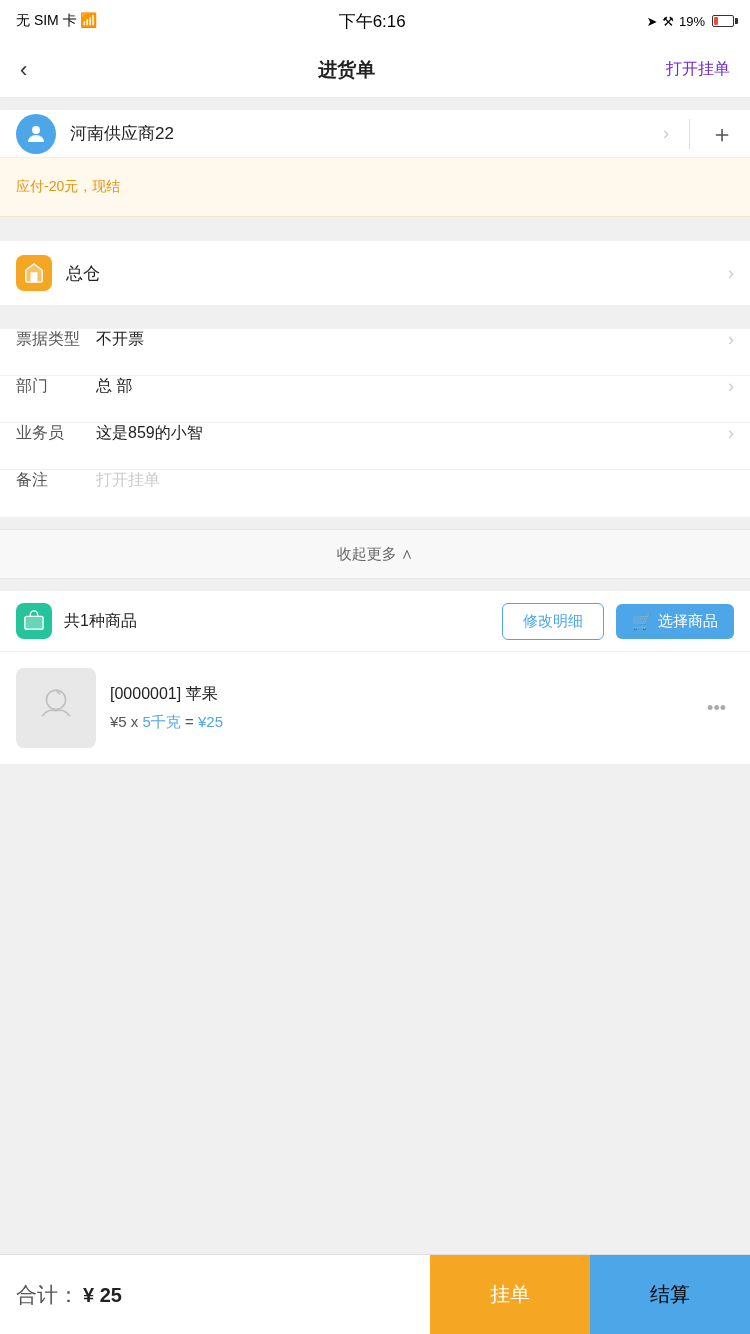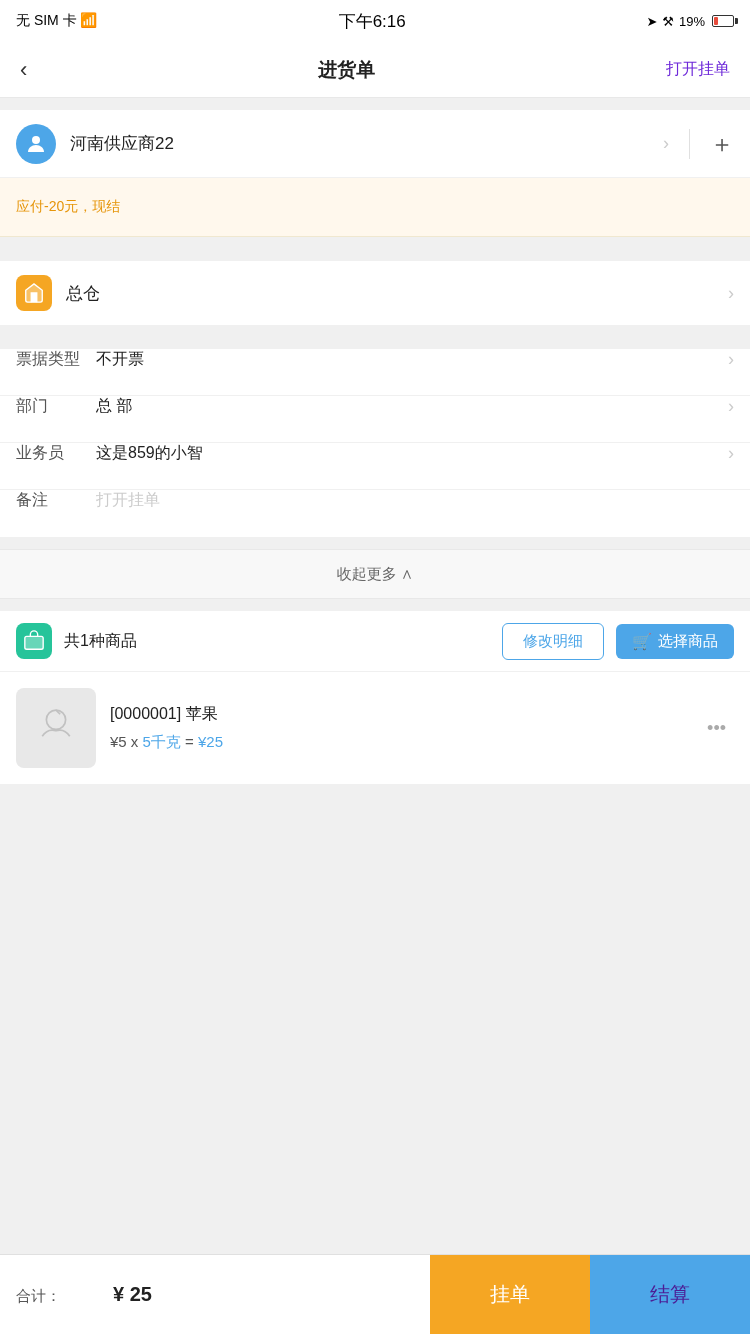--- a/index.html
+++ b/index.html
@@ -87,21 +87,21 @@
       height: 12px;
       background: #f0f0f0;
     }
 
     
     .supplier-section {
       background: #fff;
       display: flex;
       align-items: center;
       padding: 16px 16px;
-      height: 68px;
+      height: 48px;
       border-bottom: 1px solid #f0f0f0;
     }
     .supplier-avatar {
       width: 40px;
       height: 40px;
       border-radius: 50%;
       background: #4da6e8;
       display: flex;
       align-items: center;
       justify-content: center;
@@ -319,38 +319,37 @@
       flex: 1;
       display: flex;
       flex-direction: column;
       justify-content: center;
       padding: 0 16px;
     }
     .total-amount {
       font-size: 20px;
       color: #222;
       font-weight: 600;
-      margin-left: 48px;
     }
     .total-count { margin-top: 2px; font-size: 13px; color: #888; }
     .btn-hangsingle {
       width: 160px;
       background: #f5a623;
       color: #fff;
       border: none;
       font-size: 20px;
       cursor: pointer;
       display: flex;
       align-items: center;
       justify-content: center;
     }
     .btn-checkout {
       width: 160px;
       background: #4da6e8;
-      color: #4c1d95;
+      color: #000000;
       border: none;
       font-size: 20px;
       cursor: pointer;
       display: flex;
       align-items: center;
       justify-content: center;
     }
   </style>
 </head>
 <body>
@@ -470,19 +469,19 @@
     </div>
   </div>
   <span class="product-more">•••</span>
 </div>
 
 <div style="height:90px;"></div>
 
 <div class="bottom-bar">
   <div class="total-section">
     <div style="display:flex;align-items:baseline;gap:4px;">
-      <span style="font-size:15px;color:#555;">合计：</span>
+      <span style="font-size:21px;color:#555;">合计：</span>
       <span class="total-amount">¥ 25</span>
     </div>
   </div>
   <button class="btn-hangsingle">挂单</button>
   <button class="btn-checkout">结算</button>
 </div>
 
 </body></html>

